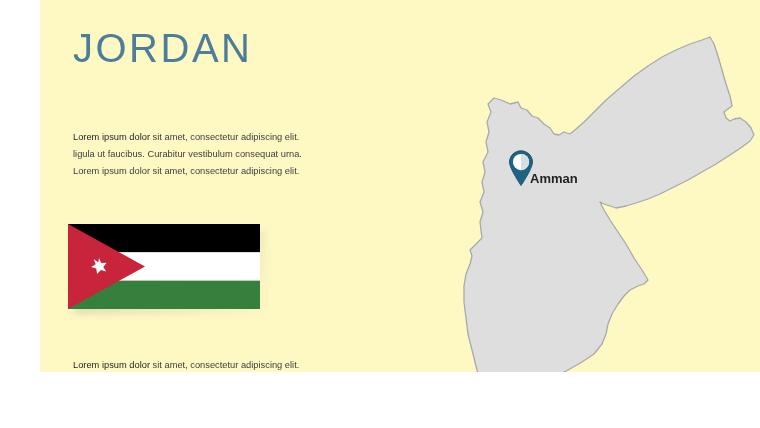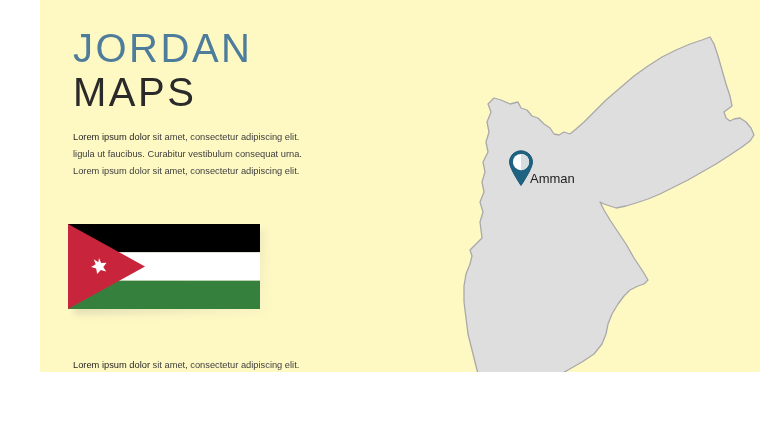--- a/index.html
+++ b/index.html
@@ -96,20 +96,21 @@
   }
   #map-svg { display: block; }
 
   
   #city-marker {
     position: absolute;
     left: 468px;
     top: 150px;
     width: 120px;
     height: 42px;
+    font-weight: bold;
   }
   #pin-svg {
     position: absolute;
     left: 0;
     top: 0;
   }
   #city-label {
     position: absolute;
     left: 22px;
     top: 21px;
@@ -118,21 +119,20 @@
     white-space: nowrap;
   }
 </style>
 </head>
 <body>
 
 <div id="slide">
 
   <div id="title-block">
     <div class="title-line-1">JORDAN</div>
-    <div class="title-line-2">MAPS</div>
   </div>
 
   <p class="body-paragraph" id="paragraph-top">
     <span class="lead">Lorem ipsum dolor</span><span> sit amet, consectetur adipiscing elit. ligula ut faucibus. Curabitur vestibulum consequat urna. Lorem ipsum dolor sit amet, consectetur adipiscing elit.</span>
   </p>
 
   <div id="flag-wrap">
     <div id="flag-shadow"></div>
     <svg id="flag" viewBox="0 0 192 85" width="192" height="85">
       <rect x="0" y="0" width="192" height="28.33" fill="#000000"></rect>

